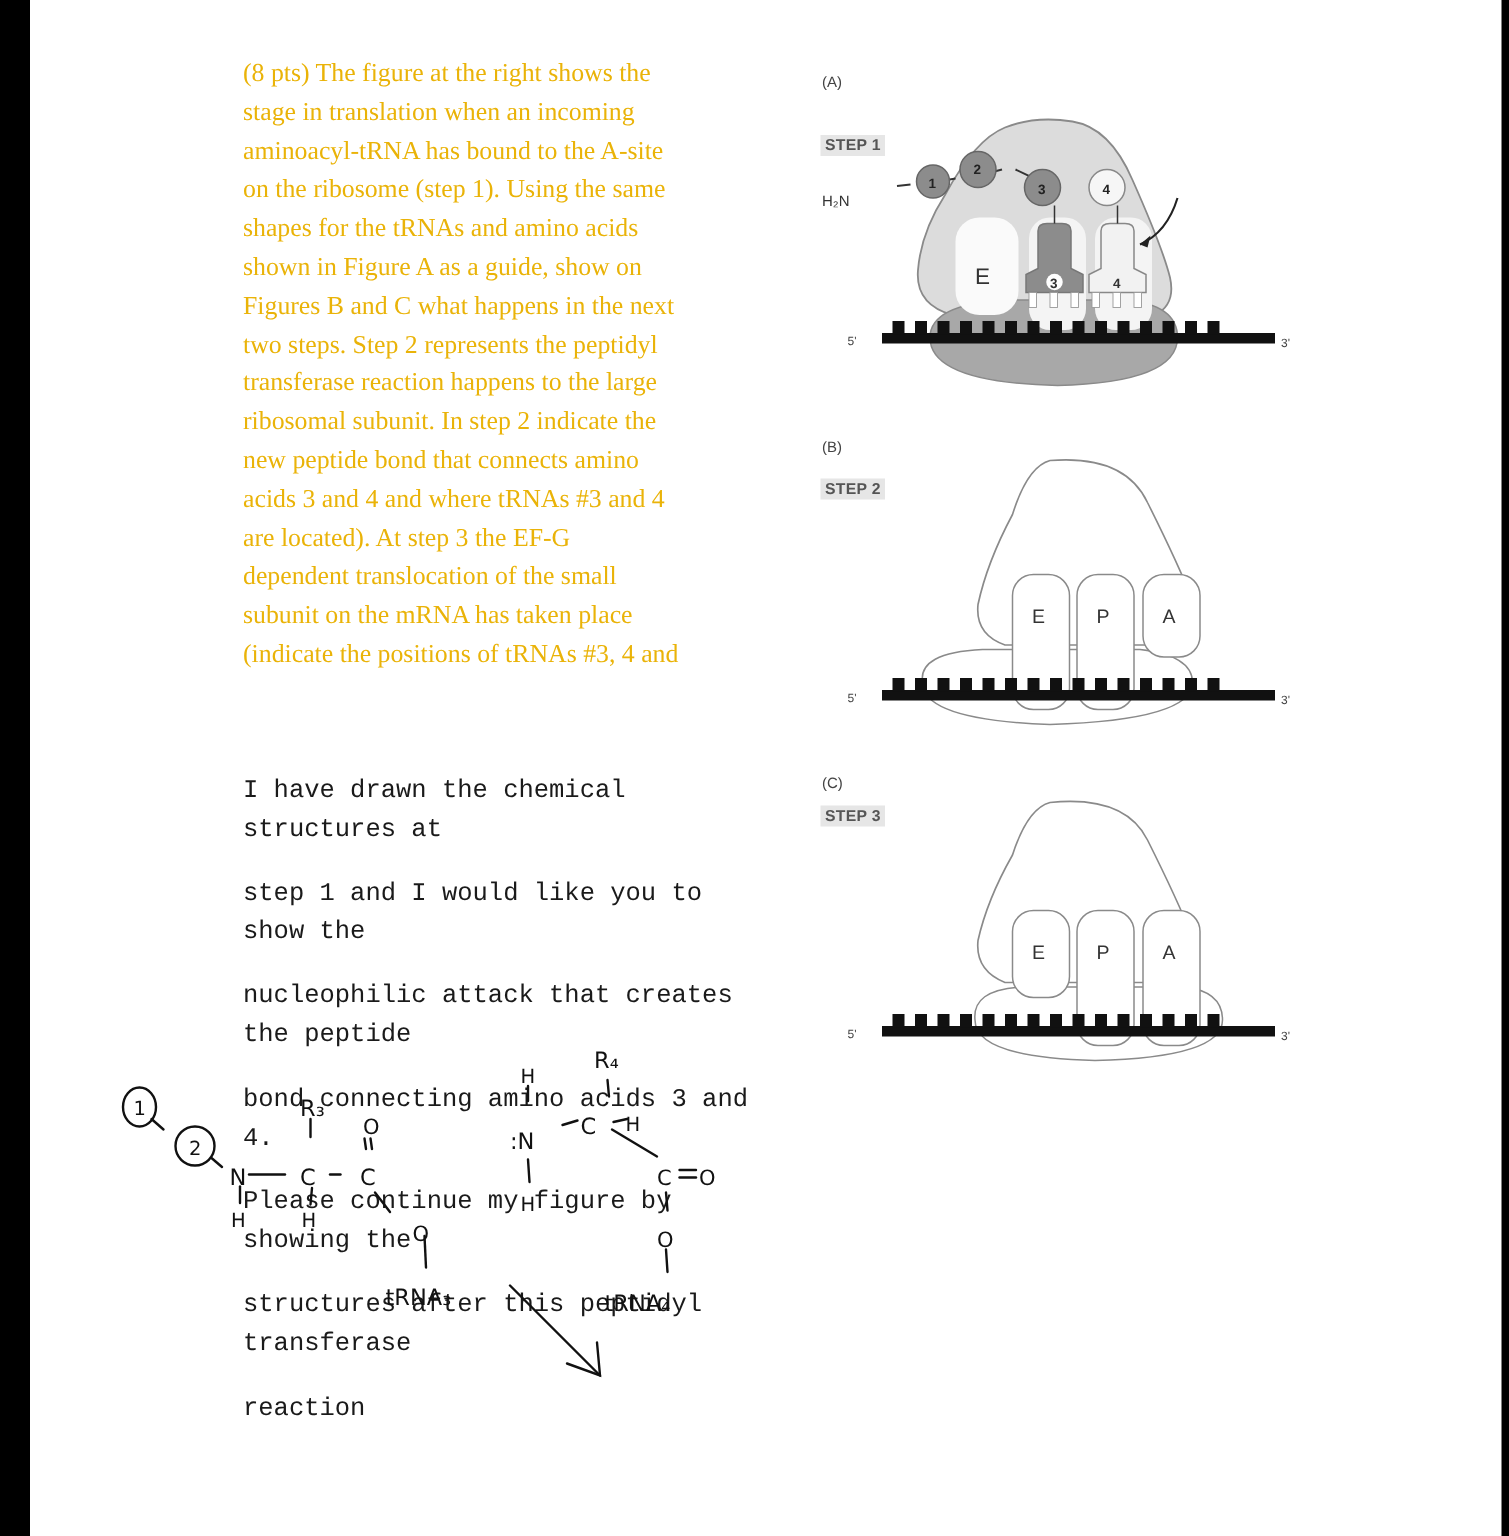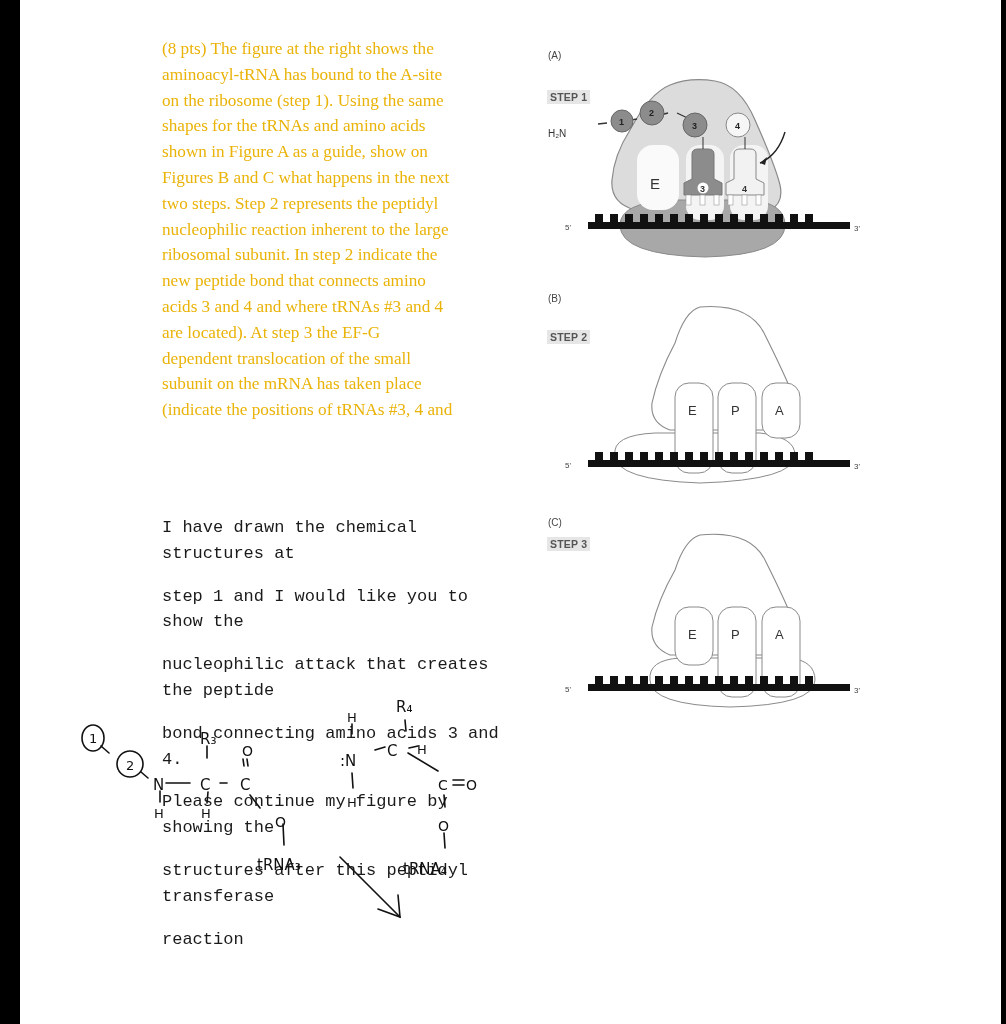--- a/index.html
+++ b/index.html
@@ -13,27 +13,28 @@
   svg { position:absolute; overflow:visible; }
   .hand { font-family:"DejaVu Sans", sans-serif; fill:#111; }
 </style>
 </head>
 <body>
 
 <div class="page"></div>
 
 <div class="question">
   <p>(8 pts) The figure at the right shows the</p>
+  <p>stage in translation when an incoming</p>
   <p>aminoacyl-tRNA has bound to the A-site</p>
   <p>on the ribosome (step 1). Using the same</p>
   <p>shapes for the tRNAs and amino acids</p>
   <p>shown in Figure A as a guide, show on</p>
   <p>Figures B and C what happens in the next</p>
   <p>two steps.  Step 2 represents the peptidyl</p>
-  <p>nucleophilic reaction inherent to the large</p>
+  <p>transferase reaction happens to the large</p>
   <p>ribosomal subunit.  In step 2 indicate the</p>
   <p>new peptide bond that connects amino</p>
   <p>acids 3 and 4 and where tRNAs #3 and 4</p>
   <p>are located).  At step 3 the EF-G</p>
   <p>dependent translocation of the small</p>
   <p>subunit on the mRNA has taken place</p>
   <p>(indicate the positions of tRNAs #3, 4 and</p>
 </div>
 
 <div class="q2">
@@ -112,21 +113,21 @@
       <rect x="220" y="139" width="8" height="9"></rect>
     <rect x="235" y="139" width="8" height="9"></rect>
       <rect x="250" y="139" width="8" height="9"></rect>
       <rect x="265" y="139" width="8" height="9"></rect>
   </g>
   <text x="25" y="155" font-family="Liberation Sans, sans-serif" font-size="8" fill="#444">5'</text>
   <text x="314" y="156" font-family="Liberation Sans, sans-serif" font-size="8" fill="#444">3'</text>
 </svg>
 
 <div class="panel-label" style="left:548px;top:293px;">(B)</div>
-<div class="step-label" style="left:547px;top:330px;">STEP 2</div>
+<div class="step-label" style="left:547px;top:319px;">STEP 2</div>
 
 <svg width="320" height="200" style="left:540px;top:295px;">
   <path d="M160,12 Q210,8 225,40 Q245,80 255,105 Q260,125 235,135 L130,135 Q110,128 112,108 Q118,80 135,48 Q145,16 160,12 Z" fill="#fff" stroke="#8a8a8a" stroke-width="1.1"></path>
   <path d="M75,160 Q72,140 115,138 L220,138 Q255,142 255,160 Q255,185 160,188 Q75,185 75,160 Z" fill="#fff" stroke="#8a8a8a" stroke-width="1"></path>
   <rect x="135" y="88" width="38" height="90" rx="14" fill="#fff" stroke="#8a8a8a" stroke-width="1"></rect>
   <rect x="178" y="88" width="38" height="90" rx="14" fill="#fff" stroke="#8a8a8a" stroke-width="1"></rect>
   <rect x="222" y="88" width="38" height="55" rx="14" fill="#fff" stroke="#8a8a8a" stroke-width="1"></rect>
   <text x="148" y="120" font-family="Liberation Sans, sans-serif" font-size="13" fill="#333">E</text>
   <text x="191" y="120" font-family="Liberation Sans, sans-serif" font-size="13" fill="#333">P</text>
   <text x="235" y="120" font-family="Liberation Sans, sans-serif" font-size="13" fill="#333">A</text>

